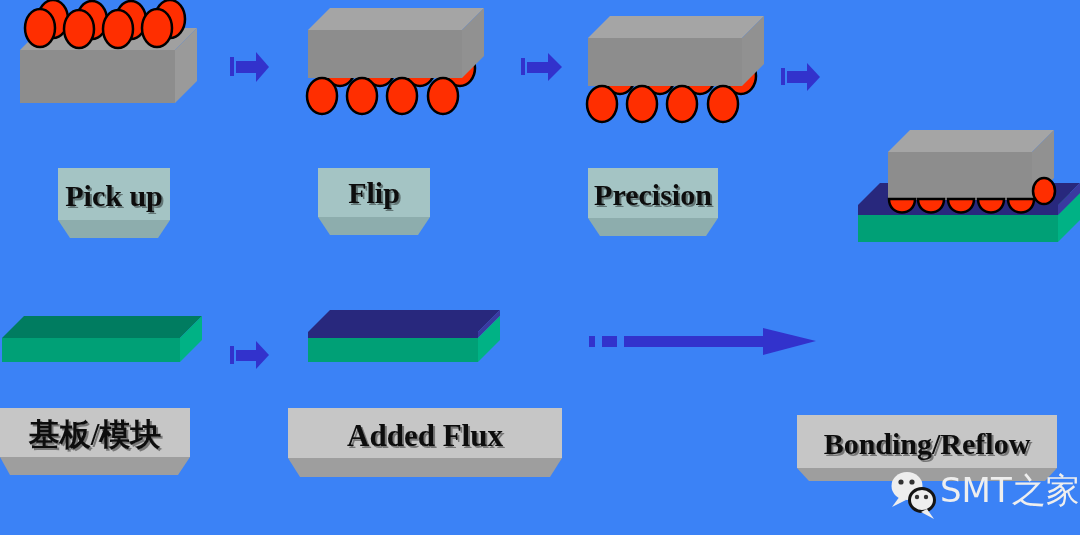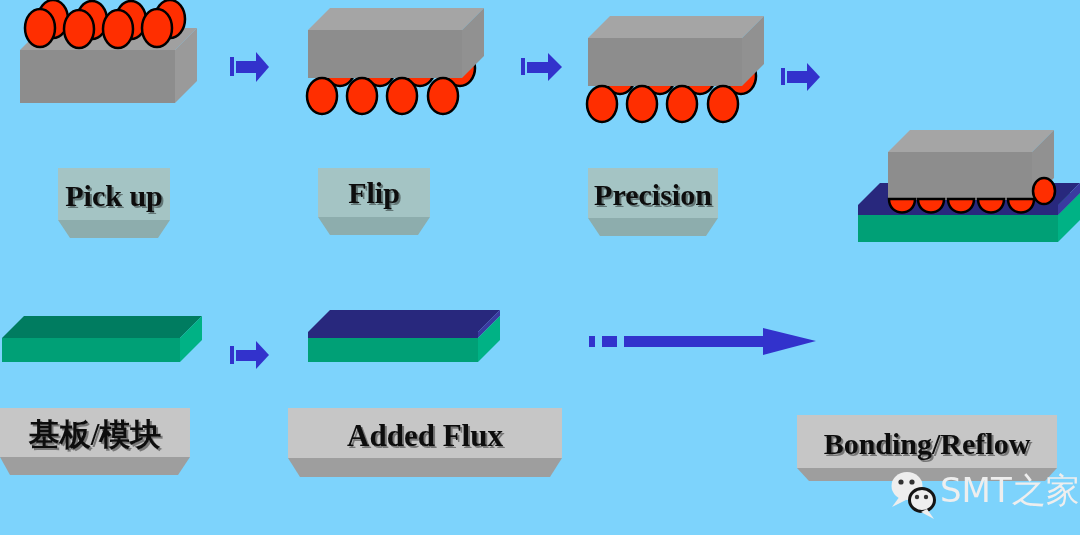--- a/index.html
+++ b/index.html
@@ -1,16 +1,16 @@
 <!DOCTYPE html>
 <html><head>
 <meta charset="utf-8">
 <style>
   html,body { margin:0; padding:0; background:#000; }
-  .stage { position:relative; width:1080px; height:535px; background:#7dd3fc; overflow:hidden; }
+  .stage { position:relative; width:1080px; height:535px; background:#3b82f6; overflow:hidden; }
   svg { display:block; }
   .kc-label {
     font-family:"Liberation Serif","DejaVu Serif",serif;
     font-weight:700; fill:#0d0d0d; text-anchor:middle;
   }
   .wm-text {
     font-family:"DejaVu Sans","Liberation Sans",sans-serif;
     font-weight:400; fill:#eeeeee; text-anchor:start;
   }
 </style>

